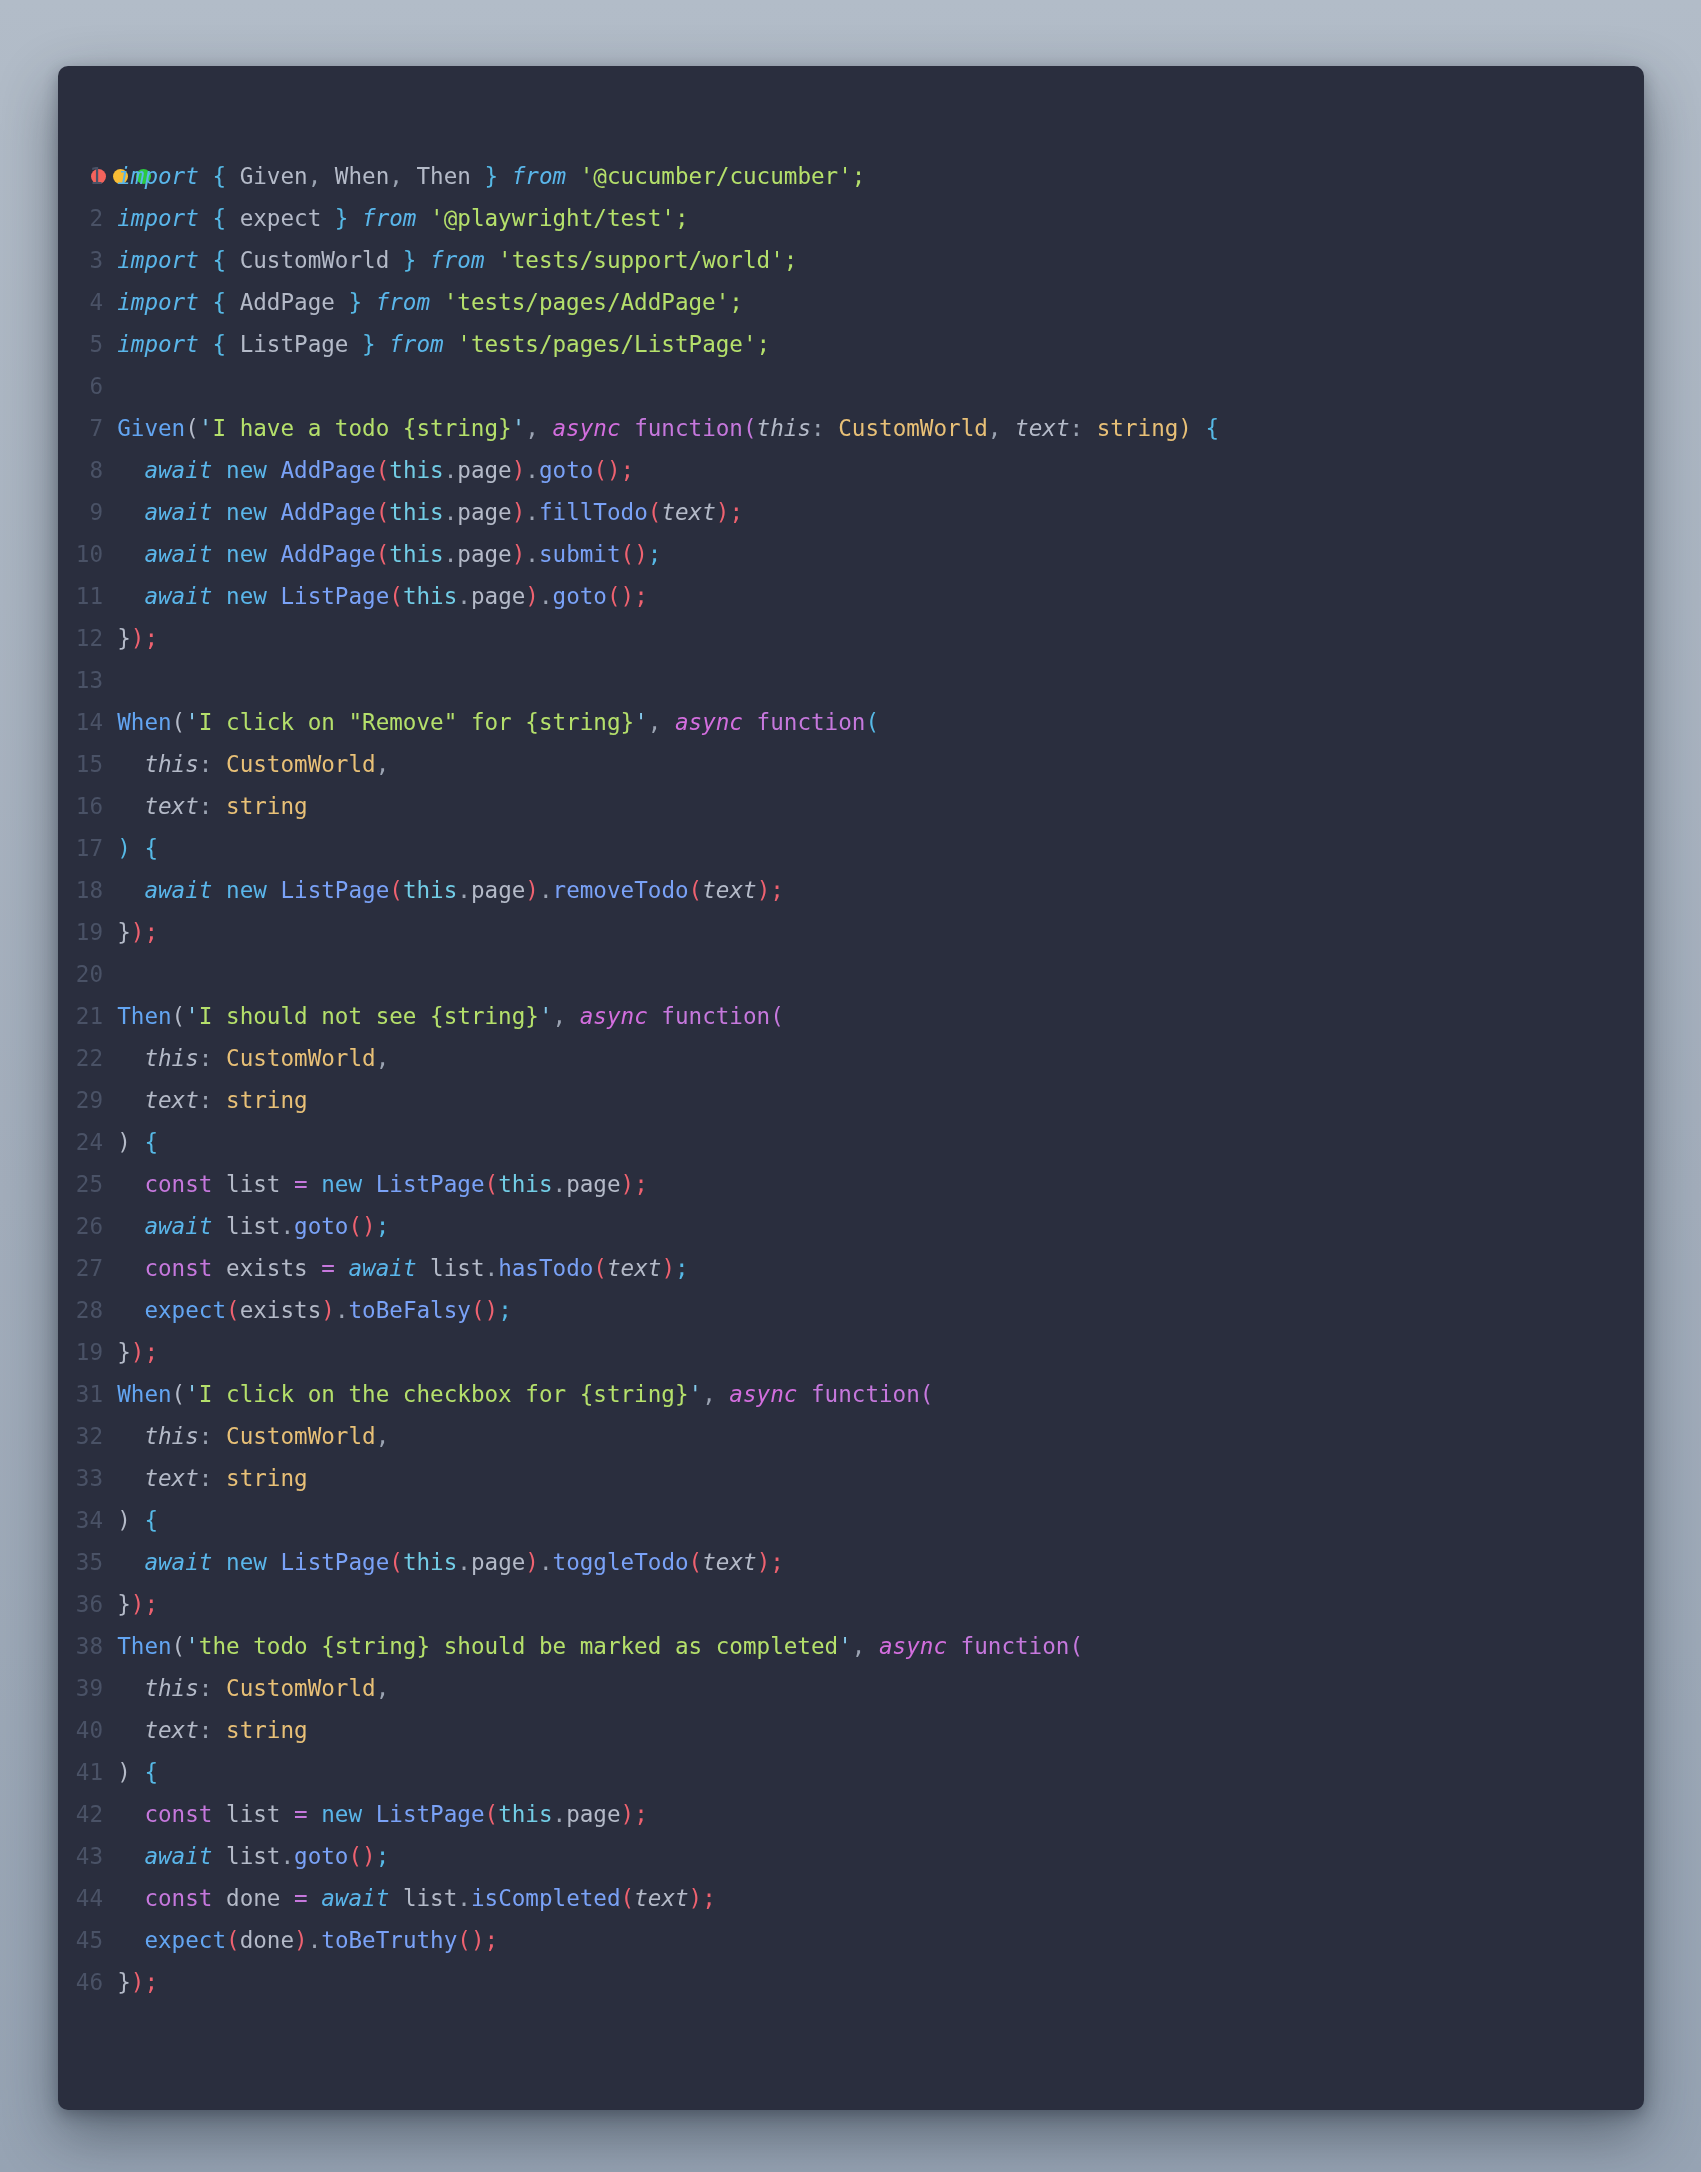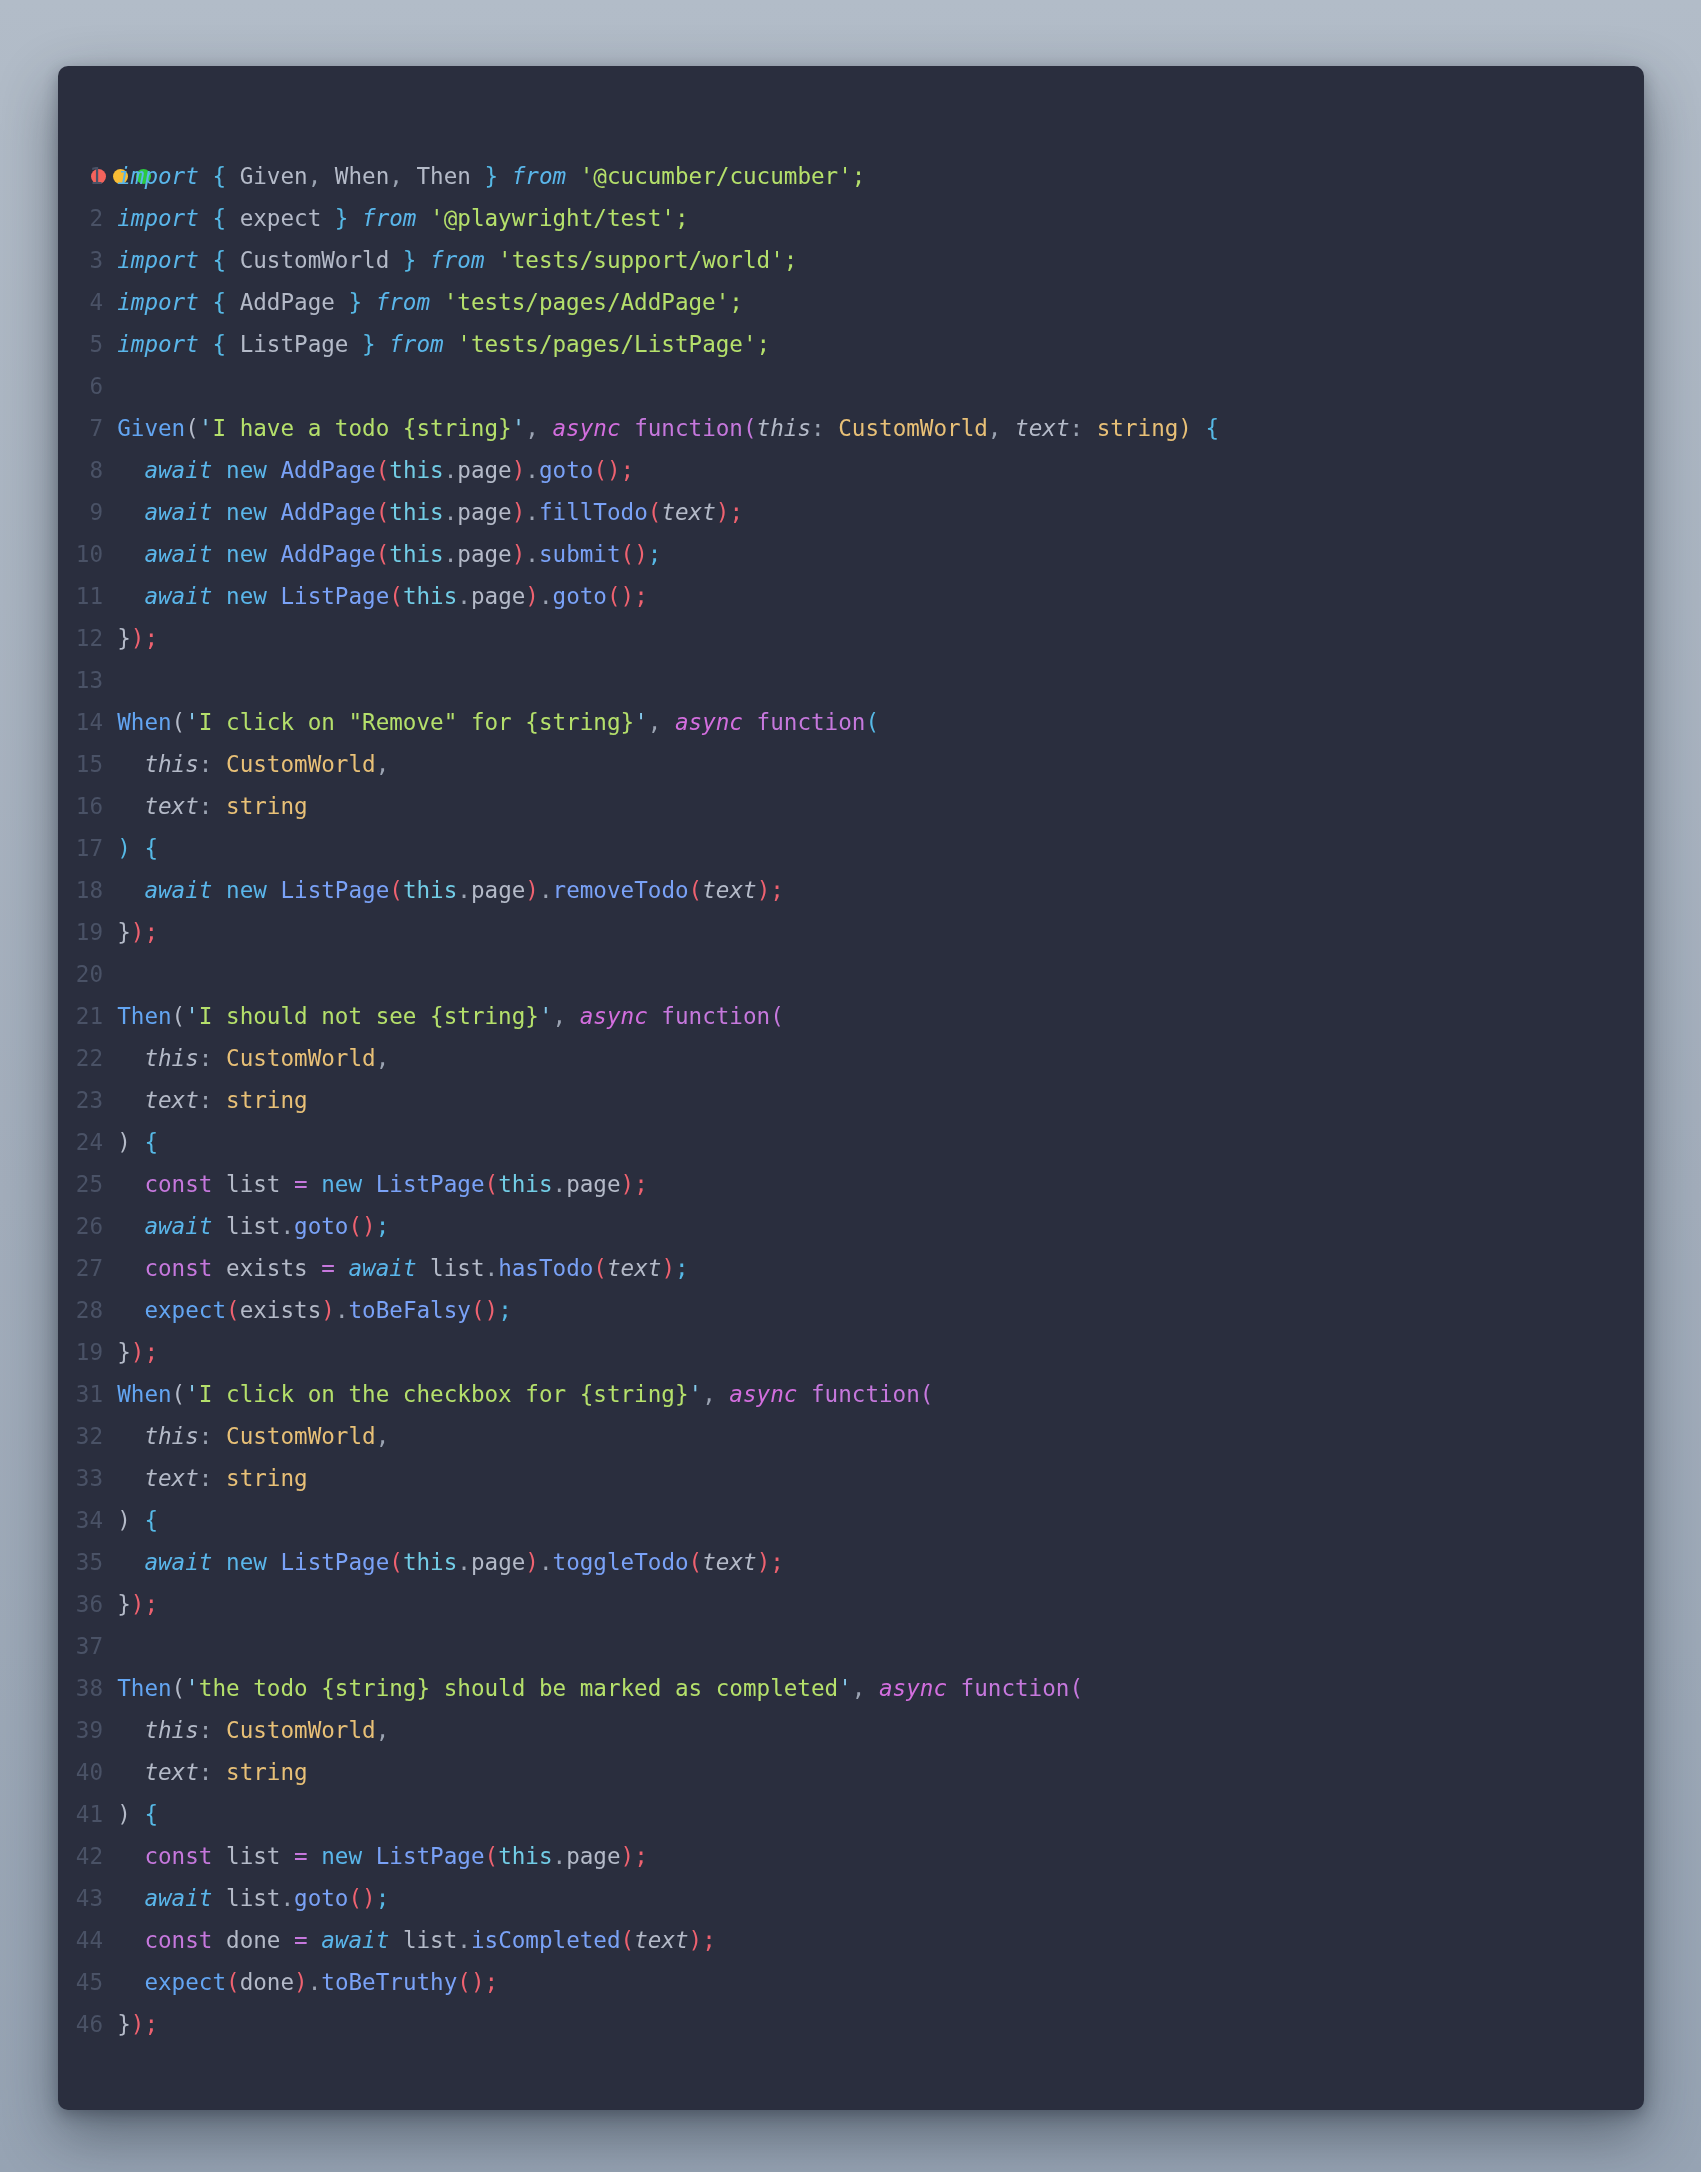--- a/index.html
+++ b/index.html
@@ -48,34 +48,33 @@
         <div class="line"><span class="gutter">13</span><span class="src"></span></div>
         <div class="line"><span class="gutter">14</span><span class="src"><span style="color: rgb(99, 165, 242);">When</span><span style="color: rgb(180, 186, 200);">(</span><span style="color: rgb(132, 200, 234);">'</span><span style="color: rgb(181, 224, 107);">I click on "Remove" for {string}</span><span style="color: rgb(132, 200, 234);">'</span><span style="color: rgb(155, 163, 178);">, </span><span class="i" style="color: rgb(211, 110, 222);">async </span><span style="color: rgb(198, 120, 221);">function</span><span style="color: rgb(86, 185, 230);">(</span></span></div>
         <div class="line"><span class="gutter">15</span><span class="src"><span style="color: rgb(155, 163, 178);">  </span><span class="i" style="color: rgb(180, 186, 200);">this</span><span style="color: rgb(155, 163, 178);">: </span><span style="color: rgb(232, 192, 119);">CustomWorld</span><span style="color: rgb(155, 163, 178);">,</span></span></div>
         <div class="line"><span class="gutter">16</span><span class="src"><span style="color: rgb(155, 163, 178);">  </span><span class="i" style="color: rgb(180, 186, 200);">text</span><span style="color: rgb(155, 163, 178);">: </span><span style="color: rgb(232, 192, 119);">string</span></span></div>
         <div class="line"><span class="gutter">17</span><span class="src"><span style="color: rgb(86, 185, 230);">)</span><span style="color: rgb(86, 185, 230);"> {</span></span></div>
         <div class="line"><span class="gutter">18</span><span class="src"><span style="color: rgb(155, 163, 178);">  </span><span class="i" style="color: rgb(90, 182, 234);">await </span><span style="color: rgb(90, 182, 234);">new </span><span style="color: rgb(122, 162, 247);">ListPage</span><span style="color: rgb(239, 98, 112);">(</span><span style="color: rgb(114, 205, 230);">this</span><span style="color: rgb(155, 163, 178);">.</span><span style="color: rgb(180, 186, 200);">page</span><span style="color: rgb(239, 98, 112);">)</span><span style="color: rgb(155, 163, 178);">.</span><span style="color: rgb(122, 162, 247);">removeTodo</span><span style="color: rgb(239, 98, 112);">(</span><span class="i" style="color: rgb(180, 186, 200);">text</span><span style="color: rgb(239, 98, 112);">)</span><span style="color: rgb(239, 98, 112);">;</span></span></div>
         <div class="line"><span class="gutter">19</span><span class="src"><span style="color: rgb(180, 186, 200);">}</span><span style="color: rgb(239, 98, 112);">)</span><span style="color: rgb(239, 98, 112);">;</span></span></div>
         <div class="line"><span class="gutter">20</span><span class="src"></span></div>
         <div class="line"><span class="gutter">21</span><span class="src"><span style="color: rgb(99, 165, 242);">Then</span><span style="color: rgb(180, 186, 200);">(</span><span style="color: rgb(132, 200, 234);">'</span><span style="color: rgb(181, 224, 107);">I should not see {string}</span><span style="color: rgb(132, 200, 234);">'</span><span style="color: rgb(155, 163, 178);">, </span><span class="i" style="color: rgb(211, 110, 222);">async </span><span style="color: rgb(198, 120, 221);">function</span><span style="color: rgb(198, 120, 221);">(</span></span></div>
         <div class="line"><span class="gutter">22</span><span class="src"><span style="color: rgb(155, 163, 178);">  </span><span class="i" style="color: rgb(180, 186, 200);">this</span><span style="color: rgb(155, 163, 178);">: </span><span style="color: rgb(232, 192, 119);">CustomWorld</span><span style="color: rgb(155, 163, 178);">,</span></span></div>
-        <div class="line"><span class="gutter">23</span><span class="src"><span style="color: rgb(155, 163, 178);">  </span><span class="i" style="color: rgb(180, 186, 200);">text</span><span style="color: rgb(155, 163, 178);">: </span><span style="color: rgb(232, 192, 119);">string</span></span></div>
+        <div class="line"><span class="gutter">29</span><span class="src"><span style="color: rgb(155, 163, 178);">  </span><span class="i" style="color: rgb(180, 186, 200);">text</span><span style="color: rgb(155, 163, 178);">: </span><span style="color: rgb(232, 192, 119);">string</span></span></div>
         <div class="line"><span class="gutter">24</span><span class="src"><span style="color: rgb(180, 186, 200);">)</span><span style="color: rgb(86, 185, 230);"> {</span></span></div>
         <div class="line"><span class="gutter">25</span><span class="src"><span style="color: rgb(155, 163, 178);">  </span><span style="color: rgb(198, 120, 221);">const </span><span style="color: rgb(180, 186, 200);">list </span><span style="color: rgb(198, 120, 221);">= </span><span style="color: rgb(90, 182, 234);">new </span><span style="color: rgb(122, 162, 247);">ListPage</span><span style="color: rgb(239, 98, 112);">(</span><span style="color: rgb(114, 205, 230);">this</span><span style="color: rgb(155, 163, 178);">.</span><span style="color: rgb(180, 186, 200);">page</span><span style="color: rgb(239, 98, 112);">)</span><span style="color: rgb(239, 98, 112);">;</span></span></div>
         <div class="line"><span class="gutter">26</span><span class="src"><span style="color: rgb(155, 163, 178);">  </span><span class="i" style="color: rgb(90, 182, 234);">await </span><span style="color: rgb(180, 186, 200);">list</span><span style="color: rgb(155, 163, 178);">.</span><span style="color: rgb(122, 162, 247);">goto</span><span style="color: rgb(239, 98, 112);">(</span><span style="color: rgb(239, 98, 112);">)</span><span style="color: rgb(86, 185, 230);">;</span></span></div>
         <div class="line"><span class="gutter">27</span><span class="src"><span style="color: rgb(155, 163, 178);">  </span><span style="color: rgb(198, 120, 221);">const </span><span style="color: rgb(180, 186, 200);">exists </span><span style="color: rgb(198, 120, 221);">= </span><span class="i" style="color: rgb(90, 182, 234);">await </span><span style="color: rgb(180, 186, 200);">list</span><span style="color: rgb(155, 163, 178);">.</span><span style="color: rgb(122, 162, 247);">hasTodo</span><span style="color: rgb(239, 98, 112);">(</span><span class="i" style="color: rgb(180, 186, 200);">text</span><span style="color: rgb(239, 98, 112);">)</span><span style="color: rgb(86, 185, 230);">;</span></span></div>
         <div class="line"><span class="gutter">28</span><span class="src"><span style="color: rgb(155, 163, 178);">  </span><span style="color: rgb(99, 165, 242);">expect</span><span style="color: rgb(239, 98, 112);">(</span><span style="color: rgb(180, 186, 200);">exists</span><span style="color: rgb(239, 98, 112);">)</span><span style="color: rgb(155, 163, 178);">.</span><span style="color: rgb(122, 162, 247);">toBeFalsy</span><span style="color: rgb(239, 98, 112);">(</span><span style="color: rgb(239, 98, 112);">)</span><span style="color: rgb(86, 185, 230);">;</span></span></div>
         <div class="line"><span class="gutter">19</span><span class="src"><span style="color: rgb(180, 186, 200);">}</span><span style="color: rgb(239, 98, 112);">)</span><span style="color: rgb(239, 98, 112);">;</span></span></div>
         <div class="line"><span class="gutter">31</span><span class="src"><span style="color: rgb(99, 165, 242);">When</span><span style="color: rgb(180, 186, 200);">(</span><span style="color: rgb(132, 200, 234);">'</span><span style="color: rgb(181, 224, 107);">I click on the checkbox for {string}</span><span style="color: rgb(132, 200, 234);">'</span><span style="color: rgb(155, 163, 178);">, </span><span class="i" style="color: rgb(211, 110, 222);">async </span><span style="color: rgb(198, 120, 221);">function</span><span style="color: rgb(198, 120, 221);">(</span></span></div>
         <div class="line"><span class="gutter">32</span><span class="src"><span style="color: rgb(155, 163, 178);">  </span><span class="i" style="color: rgb(180, 186, 200);">this</span><span style="color: rgb(155, 163, 178);">: </span><span style="color: rgb(232, 192, 119);">CustomWorld</span><span style="color: rgb(155, 163, 178);">,</span></span></div>
         <div class="line"><span class="gutter">33</span><span class="src"><span style="color: rgb(155, 163, 178);">  </span><span class="i" style="color: rgb(180, 186, 200);">text</span><span style="color: rgb(155, 163, 178);">: </span><span style="color: rgb(232, 192, 119);">string</span></span></div>
         <div class="line"><span class="gutter">34</span><span class="src"><span style="color: rgb(180, 186, 200);">)</span><span style="color: rgb(86, 185, 230);"> {</span></span></div>
         <div class="line"><span class="gutter">35</span><span class="src"><span style="color: rgb(155, 163, 178);">  </span><span class="i" style="color: rgb(90, 182, 234);">await </span><span style="color: rgb(90, 182, 234);">new </span><span style="color: rgb(122, 162, 247);">ListPage</span><span style="color: rgb(239, 98, 112);">(</span><span style="color: rgb(114, 205, 230);">this</span><span style="color: rgb(155, 163, 178);">.</span><span style="color: rgb(180, 186, 200);">page</span><span style="color: rgb(239, 98, 112);">)</span><span style="color: rgb(155, 163, 178);">.</span><span style="color: rgb(122, 162, 247);">toggleTodo</span><span style="color: rgb(239, 98, 112);">(</span><span class="i" style="color: rgb(180, 186, 200);">text</span><span style="color: rgb(239, 98, 112);">)</span><span style="color: rgb(239, 98, 112);">;</span></span></div>
         <div class="line"><span class="gutter">36</span><span class="src"><span style="color: rgb(180, 186, 200);">}</span><span style="color: rgb(239, 98, 112);">)</span><span style="color: rgb(239, 98, 112);">;</span></span></div>
-        <div class="line"><span class="gutter">37</span><span class="src"></span></div>
         <div class="line"><span class="gutter">38</span><span class="src"><span style="color: rgb(99, 165, 242);">Then</span><span style="color: rgb(180, 186, 200);">(</span><span style="color: rgb(132, 200, 234);">'</span><span style="color: rgb(181, 224, 107);">the todo {string} should be marked as completed</span><span style="color: rgb(132, 200, 234);">'</span><span style="color: rgb(155, 163, 178);">, </span><span class="i" style="color: rgb(211, 110, 222);">async </span><span style="color: rgb(198, 120, 221);">function</span><span style="color: rgb(198, 120, 221);">(</span></span></div>
         <div class="line"><span class="gutter">39</span><span class="src"><span style="color: rgb(155, 163, 178);">  </span><span class="i" style="color: rgb(180, 186, 200);">this</span><span style="color: rgb(155, 163, 178);">: </span><span style="color: rgb(232, 192, 119);">CustomWorld</span><span style="color: rgb(155, 163, 178);">,</span></span></div>
         <div class="line"><span class="gutter">40</span><span class="src"><span style="color: rgb(155, 163, 178);">  </span><span class="i" style="color: rgb(180, 186, 200);">text</span><span style="color: rgb(155, 163, 178);">: </span><span style="color: rgb(232, 192, 119);">string</span></span></div>
         <div class="line"><span class="gutter">41</span><span class="src"><span style="color: rgb(180, 186, 200);">)</span><span style="color: rgb(86, 185, 230);"> {</span></span></div>
         <div class="line"><span class="gutter">42</span><span class="src"><span style="color: rgb(155, 163, 178);">  </span><span style="color: rgb(198, 120, 221);">const </span><span style="color: rgb(180, 186, 200);">list </span><span style="color: rgb(198, 120, 221);">= </span><span style="color: rgb(90, 182, 234);">new </span><span style="color: rgb(122, 162, 247);">ListPage</span><span style="color: rgb(239, 98, 112);">(</span><span style="color: rgb(114, 205, 230);">this</span><span style="color: rgb(155, 163, 178);">.</span><span style="color: rgb(180, 186, 200);">page</span><span style="color: rgb(239, 98, 112);">)</span><span style="color: rgb(239, 98, 112);">;</span></span></div>
         <div class="line"><span class="gutter">43</span><span class="src"><span style="color: rgb(155, 163, 178);">  </span><span class="i" style="color: rgb(90, 182, 234);">await </span><span style="color: rgb(180, 186, 200);">list</span><span style="color: rgb(155, 163, 178);">.</span><span style="color: rgb(122, 162, 247);">goto</span><span style="color: rgb(239, 98, 112);">(</span><span style="color: rgb(239, 98, 112);">)</span><span style="color: rgb(86, 185, 230);">;</span></span></div>
         <div class="line"><span class="gutter">44</span><span class="src"><span style="color: rgb(155, 163, 178);">  </span><span style="color: rgb(198, 120, 221);">const </span><span style="color: rgb(180, 186, 200);">done </span><span style="color: rgb(198, 120, 221);">= </span><span class="i" style="color: rgb(90, 182, 234);">await </span><span style="color: rgb(180, 186, 200);">list</span><span style="color: rgb(155, 163, 178);">.</span><span style="color: rgb(122, 162, 247);">isCompleted</span><span style="color: rgb(239, 98, 112);">(</span><span class="i" style="color: rgb(180, 186, 200);">text</span><span style="color: rgb(239, 98, 112);">)</span><span style="color: rgb(239, 98, 112);">;</span></span></div>
         <div class="line"><span class="gutter">45</span><span class="src"><span style="color: rgb(155, 163, 178);">  </span><span style="color: rgb(99, 165, 242);">expect</span><span style="color: rgb(239, 98, 112);">(</span><span style="color: rgb(180, 186, 200);">done</span><span style="color: rgb(239, 98, 112);">)</span><span style="color: rgb(155, 163, 178);">.</span><span style="color: rgb(122, 162, 247);">toBeTruthy</span><span style="color: rgb(239, 98, 112);">(</span><span style="color: rgb(239, 98, 112);">)</span><span style="color: rgb(239, 98, 112);">;</span></span></div>
         <div class="line"><span class="gutter">46</span><span class="src"><span style="color: rgb(180, 186, 200);">}</span><span style="color: rgb(239, 98, 112);">)</span><span style="color: rgb(239, 98, 112);">;</span></span></div>
       </div>

